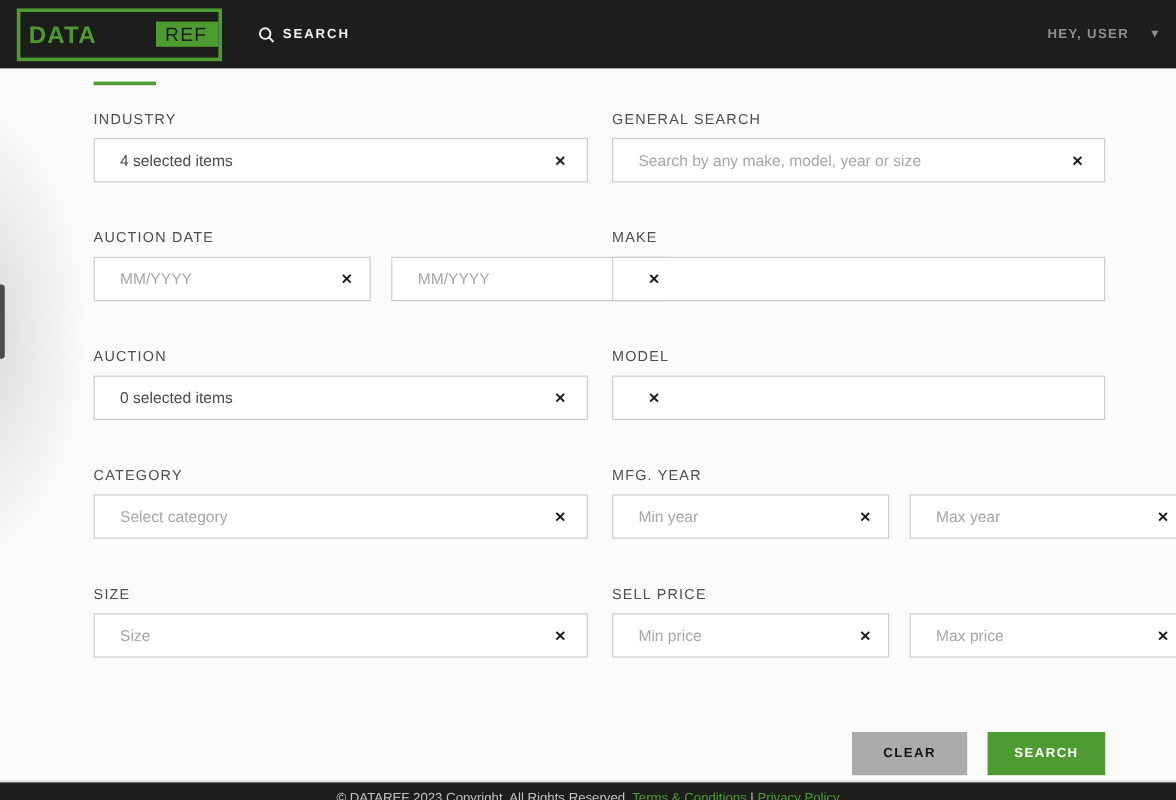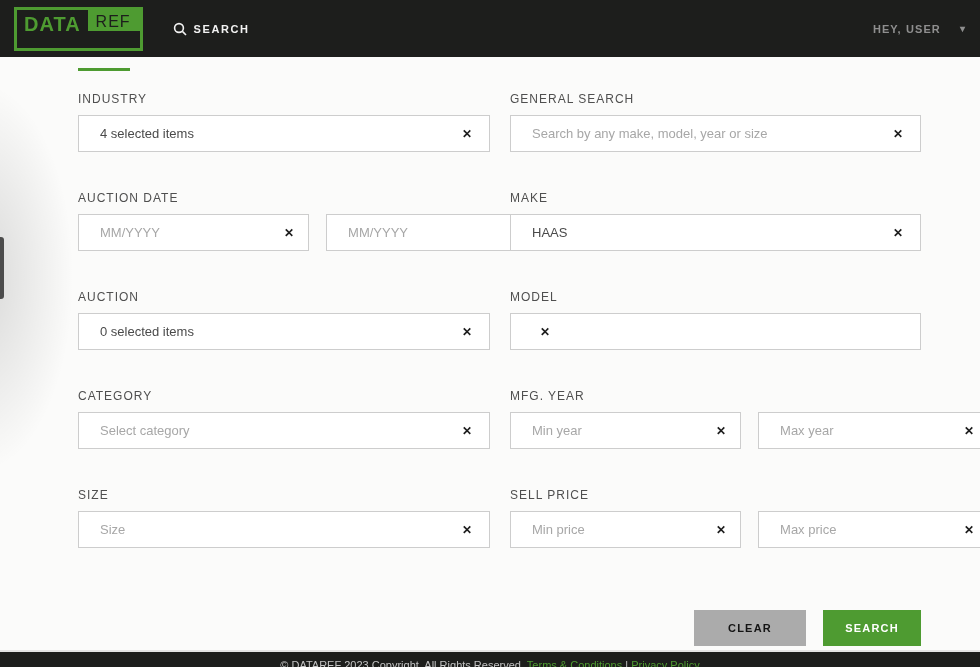--- a/index.html
+++ b/index.html
@@ -14,25 +14,26 @@
   
   .topbar {
     height: 57px;
     background: var(--header_bg, #1d1e1c);
     display: flex;
     align-items: center;
     padding: 0 14px;
   }
   .logo {
     display: flex;
-    align-items: flex-start;
+    align-items: center;
     border: 3px solid var(--accent, #4e9b31);
     background: var(--header_bg, #1d1e1c);
     cursor: pointer;
     height: 44px;
+    gap: 42px;
   }
   .logo-data {
     color: var(--accent, #4e9b31);
     font-weight: bold;
     font-size: 20px;
     letter-spacing: 1px;
     padding: 3px 7px 0 7px;
   }
   .logo-ref {
     background: var(--accent, #4e9b31);
@@ -147,21 +148,21 @@
   }
   .btn {
     height: 36px;
     border: none;
     font-family: "Liberation Sans", sans-serif;
     font-size: 11px;
     font-weight: bold;
     letter-spacing: 1.2px;
     cursor: pointer;
   }
-  .btn-clear { width: 112px; background: var(--clear_btn, #ababab); color: #141414; }
+  .btn-clear { width: 96px; background: var(--clear_btn, #ababab); color: #141414; }
   .btn-search { width: 98px; background: var(--accent, #4e9b31); color: #fff; }
 
   
   .footer {
     position: absolute;
     left: 0; right: 0; bottom: 0;
     height: 17px;
     background: var(--header_bg, #1d1e1c);
     border-top: 2px solid #e4e4e4;
     overflow: hidden;
@@ -234,21 +235,20 @@
         </div>
         <div class="input-box">
           <input placeholder="MM/YYYY" style="">
           <span class="clear-x">✕</span>
         </div>
       </div>
     </div>
     <div class="cell-r">
       <div class="field-label">MAKE</div>
       <div class="input-box">
-        <input value="HAAS" style="">
         <span class="clear-x">✕</span>
       </div>
     </div>
   </div>
 
   <div class="row">
     <div class="cell-l">
       <div class="field-label">AUCTION</div>
       <div class="input-box">
         <input value="0 selected items" style="">

